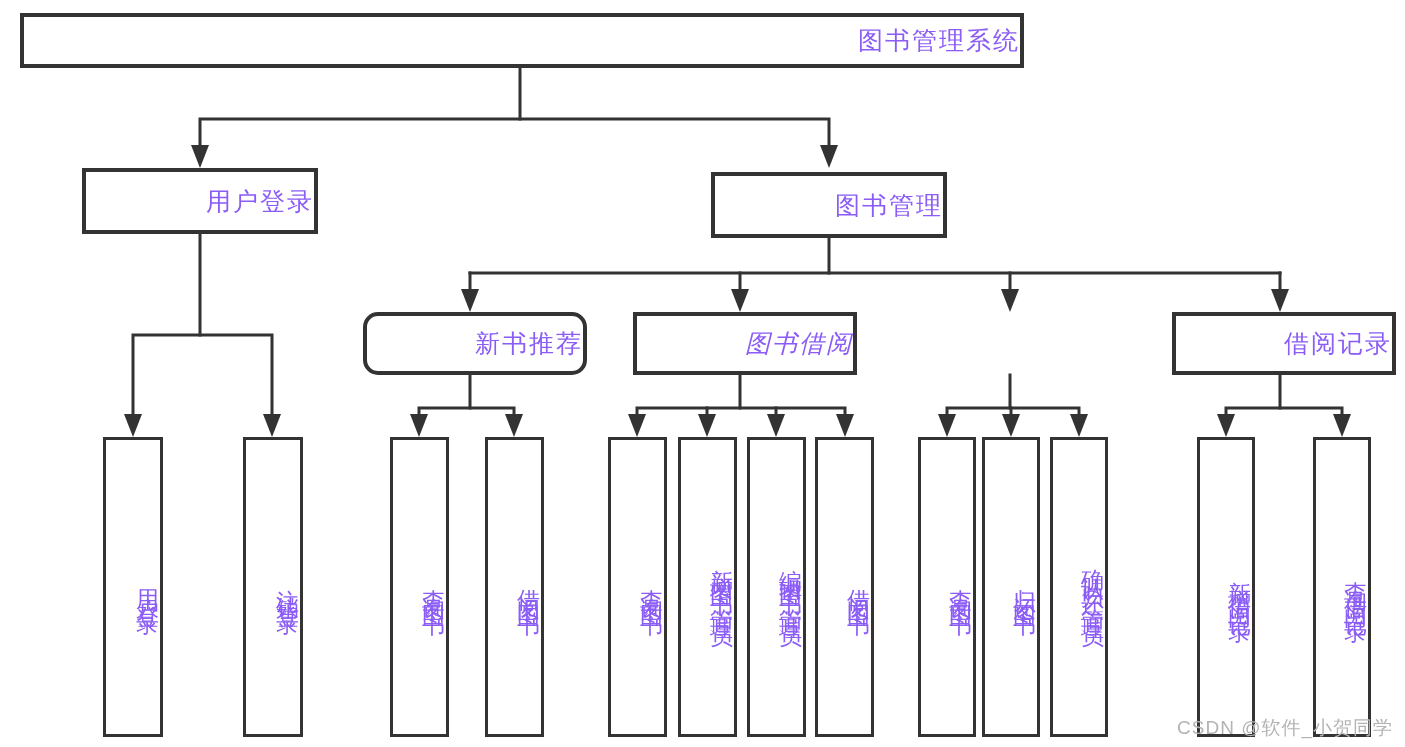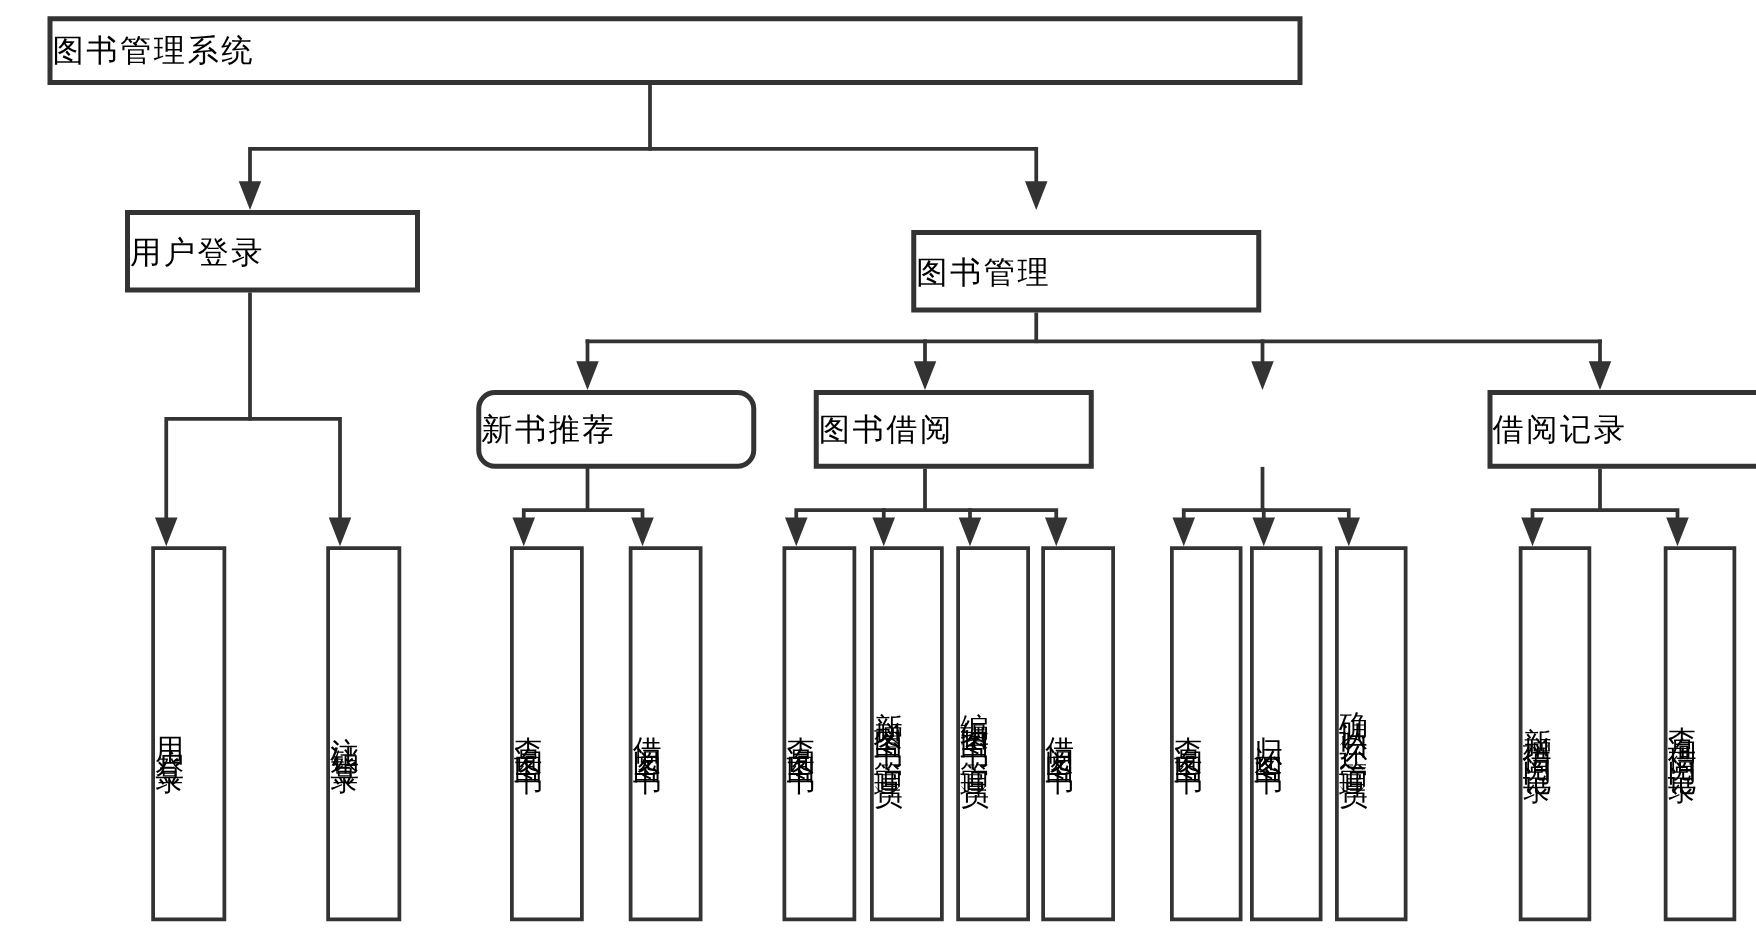--- a/index.html
+++ b/index.html
@@ -7,24 +7,23 @@
     position:relative;
     width:1405px; height:747px;
     background:#ffffff;
     font-family:"Liberation Sans","DejaVu Sans",sans-serif;
     overflow:hidden;
   }
   svg.wires { position:absolute; left:0; top:0; width:1405px; height:747px; }
   .node {
     position:absolute; box-sizing:border-box;
     background:#ffffff; border:4px solid #333333;
-    display:flex; align-items:center; justify-content:flex-start;
-    color:#000000; font-size:25px; letter-spacing:2px;
+    display:flex; align-items:center; justify-content:flex-end;
+    color:#8b5cf6; font-size:25px; letter-spacing:2px;
     white-space:nowrap;
-    margin-left:18px;
   }
   .leaf { border-width:3px; font-size:23px; letter-spacing:0; }
   .vtext {
     writing-mode:vertical-rl;
     text-orientation:mixed;
     letter-spacing:8px;
     line-height:1.05;
   }
   .watermark {
     position:absolute; right:12px; bottom:6px;
@@ -87,28 +86,28 @@
     </g>
   </svg>
 
   <div class="node" style="left:20px; top:13px; width:1004px; height:55px;">
     <span>图书管理系统</span>
   </div>
 
   <div class="node" style="left:82px; top:168px; width:236px; height:66px;">
     <span>用户登录</span>
   </div>
-  <div class="node" style="left:711px; top:184px; width:280px; height:66px;">
+  <div class="node" style="left:711px; top:172px; width:236px; height:66px;">
     <span>图书管理</span>
   </div>
 
   <div class="node" style="left:363px; top:312px; width:224px; height:63px;border-radius:15px;">
     <span>新书推荐</span>
   </div>
-  <div class="node" style="left:633px; top:312px; width:224px; height:63px;">
+  <div class="node" style="left:633px; top:312px; width:224px; height:63px;font-style:italic;">
     <span>图书借阅</span>
   </div>
   <div class="node" style="left:1172px; top:312px; width:224px; height:63px;">
     <span>借阅记录</span>
   </div>
 
   <div class="node leaf" style="left:103px; top:437px; width:60px; height:300px;">
     <span class="vtext">用户登录</span>
   </div>
   <div class="node leaf" style="left:243px; top:437px; width:60px; height:300px;">
@@ -145,14 +144,15 @@
     <span class="vtext">确认归还（管理员）</span>
   </div>
 
   <div class="node leaf" style="left:1197px; top:437px; width:58px; height:300px;">
     <span class="vtext">新增借阅记录</span>
   </div>
   <div class="node leaf" style="left:1313px; top:437px; width:58px; height:300px;">
     <span class="vtext">查询借阅记录</span>
   </div>
 
+  <div class="watermark">CSDN @软件_小贺同学</div>
 
 </div>
 
 </body></html>

